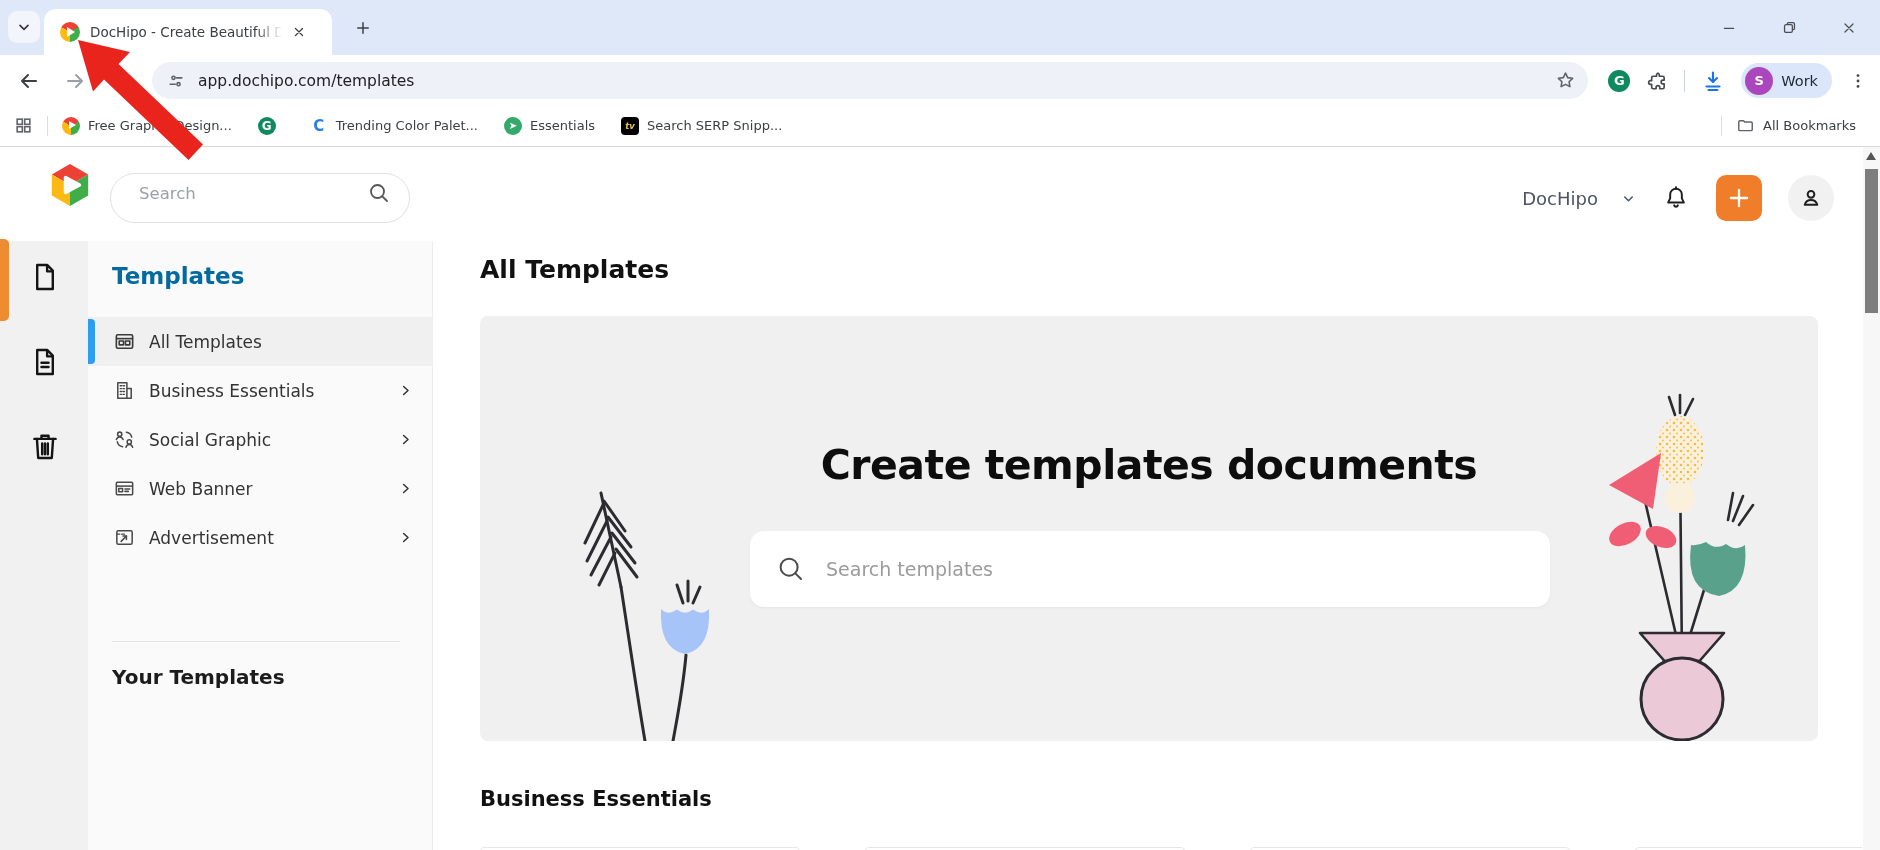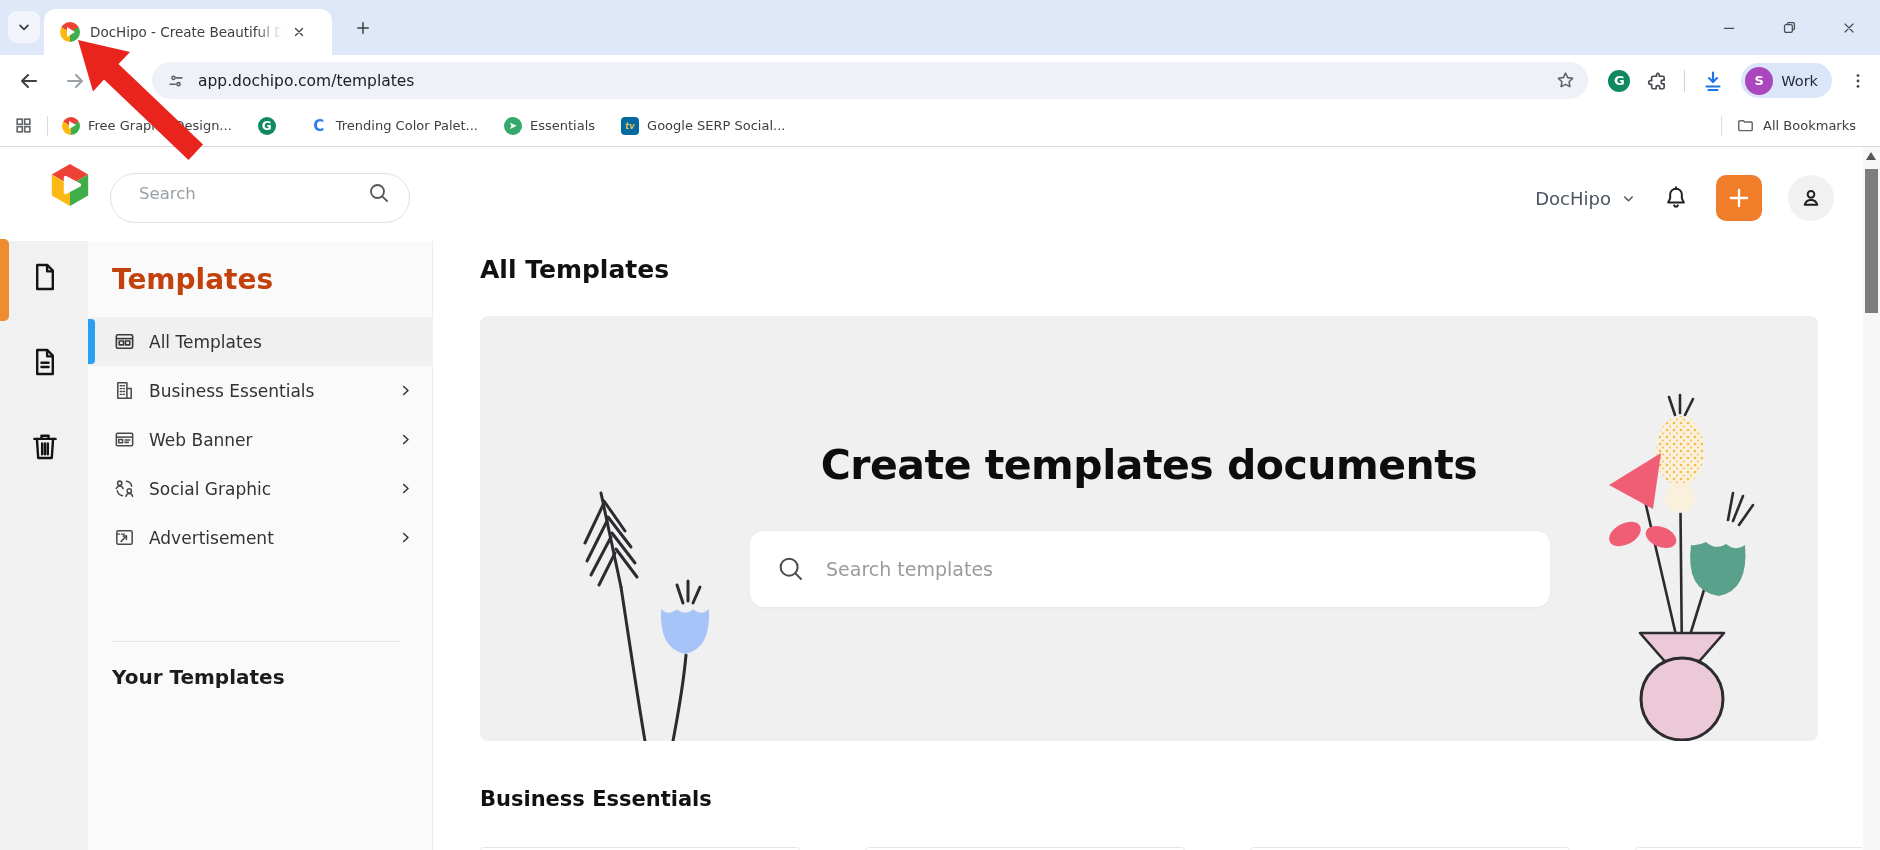--- a/index.html
+++ b/index.html
@@ -53,48 +53,48 @@
   .bm-item{display:flex;align-items:center;gap:8px;margin-right:26px;}
   .bm-label{font-size:13px;color:#3c4043;white-space:nowrap;}
   .bm-ico{width:18px;height:18px;border-radius:50%;position:relative;flex:0 0 auto;
     display:flex;align-items:center;justify-content:center;}
   .bm-ico.dochipo{background:conic-gradient(from 60deg,var(--logo-green) 0 120deg,var(--logo-yellow) 120deg 240deg,var(--logo-red) 240deg 360deg);}
   .bm-ico.dochipo::after{content:"";position:absolute;left:6.5px;top:4.5px;border-left:7px solid #fff;
     border-top:4.5px solid transparent;border-bottom:4.5px solid transparent;}
   .bm-ico.grammarly{background:#0f8a5e;color:#fff;font-size:12px;font-weight:bold;}
   .bm-ico.cletter{color:#2b7de9;font-size:15px;font-weight:800;}
   .bm-ico.redirect{background:#35a96c;color:#fff;font-size:10px;font-weight:bold;}
-  .bm-ico.serp{background:#0369a1;border-radius:4px;color:#e8c25a;font-size:8.5px;font-style:italic;font-weight:bold;}
+  .bm-ico.serp{background:#000000;border-radius:4px;color:#e8c25a;font-size:8.5px;font-style:italic;font-weight:bold;}
   .bm-right{margin-left:auto;display:flex;align-items:flex-start;}
 
   
   .app{position:absolute;left:0;top:146px;width:1880px;height:704px;background:#fff;border-top:1px solid #d8d8d8;}
   .app-header{position:absolute;left:0;top:0;width:1880px;height:94px;background:#fff;}
   .logo{position:absolute;left:46px;top:14px;}
   .hdr-search{position:absolute;left:110px;top:26px;width:300px;height:50px;border:1px solid #e1e1e1;
     border-radius:25px;background:#fff;display:flex;align-items:center;padding:0 18px 10px 26px;}
   .hdr-search input{border:none;outline:none;flex:1;font-size:16.5px;color:#333;background:transparent;
     font-family:inherit;}
   .hdr-search input::placeholder{color:#9aa0a6;}
   .hdr-right{position:absolute;right:46px;top:26px;height:50px;display:flex;align-items:center;gap:26px;}
-  .workspace{display:flex;align-items:center;gap:10px;font-size:18px;color:#4b5563;margin-left:40px;}
+  .workspace{display:flex;align-items:center;gap:23px;font-size:18px;color:#4b5563;margin-left:40px;}
   .add-btn{width:46px;height:46px;border-radius:10px;background:var(--accent-orange);
     display:flex;align-items:center;justify-content:center;}
   .account-btn{width:46px;height:46px;border-radius:50%;background:#f1f1f1;
     display:flex;align-items:center;justify-content:center;}
 
   
   .rail{position:absolute;left:0;top:94px;width:88px;height:610px;background:var(--rail-bg);}
   .rail-indicator{position:absolute;left:0;top:-2px;width:9px;height:82px;background:#ef8b31;border-radius:0 5px 5px 0;}
   .rail-btn{position:absolute;left:27px;width:36px;height:36px;display:flex;align-items:center;justify-content:center;}
 
   
   .sidebar{position:absolute;left:88px;top:94px;width:345px;height:610px;background:var(--sidebar-bg);
     border-right:1px solid #ececec;}
-  .sb-heading{position:absolute;left:24px;top:22px;font-size:28px;font-weight:800;color:#c2410c;}
+  .sb-heading{position:absolute;left:24px;top:22px;font-size:23px;font-weight:800;color:#0369a1;}
   .sb-nav{position:absolute;left:0;top:76px;width:345px;}
   .nav-item{position:relative;height:49px;display:flex;align-items:center;padding:0 20px 0 24px;color:#3a3a3a;}
   .nav-item.selected{background:#f0f0f0;}
   .nav-item.selected::before{content:"";position:absolute;left:0;top:2px;bottom:2px;width:7px;
     background:var(--selected-blue);border-radius:0 4px 4px 0;}
   .nav-ico{width:24px;height:24px;margin-right:13px;display:flex;align-items:center;justify-content:center;color:#4a4a4a;}
   .nav-label{font-size:17px;color:#333;flex:1;}
   .nav-chevron{color:#333;}
   .sb-divider{position:absolute;left:24px;top:400px;width:288px;height:1px;background:#e3e3e3;}
   .sb-heading2{position:absolute;left:24px;top:424px;font-size:20px;font-weight:800;color:#1c1c1c;}
@@ -260,21 +260,21 @@
     <div class="bm-item">
       <span class="bm-ico cletter">C</span>
       <span class="bm-label">Trending Color Palet...</span>
     </div>
     <div class="bm-item">
       <span class="bm-ico redirect">➤</span>
       <span class="bm-label">Essentials</span>
     </div>
     <div class="bm-item">
       <span class="bm-ico serp">tv</span>
-      <span class="bm-label">Google SERP Social...</span>
+      <span class="bm-label">Search SERP Snipp...</span>
     </div>
     <div class="bm-right">
       <span class="bm-sep"></span>
       <div class="bm-item" style="margin-right:10px;">
         <span class="icon">
           <svg width="19" height="19" viewBox="0 0 24 24" fill="none" stroke="#5f6368" stroke-width="1.8" stroke-linejoin="round">
               <path d="M3.5 7.5V17a1.5 1.5 0 0 0 1.5 1.5h14A1.5 1.5 0 0 0 20.5 17V9A1.5 1.5 0 0 0 19 7.5h-8L9.5 6H5A1.5 1.5 0 0 0 3.5 7.5z"></path>
             </svg>
         </span>
         <span class="bm-label">All Bookmarks</span>
@@ -389,47 +389,47 @@
           <span class="nav-chevron icon">
             <svg width="15" height="15" viewBox="0 0 24 24" fill="none" stroke="#333" stroke-width="2.4" stroke-linecap="round" stroke-linejoin="round">
                 <path d="M9 5.5l7 6.5-7 6.5"></path>
               </svg>
           </span>
         </div>
 
 
         <div class="nav-item">
           <span class="nav-ico icon">
-            <svg width="23" height="23" viewBox="0 0 24 24" fill="none" stroke="#4a4a4a" stroke-width="1.6" stroke-linejoin="round">
-                <rect x="3.5" y="5.5" width="17" height="13" rx="1"></rect>
-                <path d="M3.5 9.5h17"></path>
-                <rect x="6" y="12" width="4" height="3.5"></rect>
-                <path d="M12.5 12.5h5M12.5 15h3.5" stroke-linecap="round"></path>
-              </svg>
-          </span>
-          <span class="nav-label">Web Banner</span>
-          <span class="nav-chevron icon">
-            <svg width="15" height="15" viewBox="0 0 24 24" fill="none" stroke="#333" stroke-width="2.4" stroke-linecap="round" stroke-linejoin="round">
-                <path d="M9 5.5l7 6.5-7 6.5"></path>
-              </svg>
-          </span>
-        </div>
-
-        <div class="nav-item">
-          <span class="nav-ico icon">
             <svg width="23" height="23" viewBox="0 0 24 24" fill="none" stroke="#4a4a4a" stroke-width="1.6" stroke-linecap="round" stroke-linejoin="round">
                 <circle cx="7" cy="6.5" r="2.2"></circle>
                 <path d="M3.5 12c.7-1.8 2-2.7 3.5-2.7s2.8.9 3.5 2.7"></path>
                 <circle cx="17" cy="14.5" r="2.2"></circle>
                 <path d="M13.5 20c.7-1.8 2-2.7 3.5-2.7s2.8.9 3.5 2.7"></path>
                 <path d="M14 4.5a6.5 6.5 0 0 1 5.5 5"></path>
                 <path d="M10 19.5a6.5 6.5 0 0 1-5.5-5"></path>
               </svg>
           </span>
           <span class="nav-label">Social Graphic</span>
+          <span class="nav-chevron icon">
+            <svg width="15" height="15" viewBox="0 0 24 24" fill="none" stroke="#333" stroke-width="2.4" stroke-linecap="round" stroke-linejoin="round">
+                <path d="M9 5.5l7 6.5-7 6.5"></path>
+              </svg>
+          </span>
+        </div>
+
+        <div class="nav-item">
+          <span class="nav-ico icon">
+            <svg width="23" height="23" viewBox="0 0 24 24" fill="none" stroke="#4a4a4a" stroke-width="1.6" stroke-linejoin="round">
+                <rect x="3.5" y="5.5" width="17" height="13" rx="1"></rect>
+                <path d="M3.5 9.5h17"></path>
+                <rect x="6" y="12" width="4" height="3.5"></rect>
+                <path d="M12.5 12.5h5M12.5 15h3.5" stroke-linecap="round"></path>
+              </svg>
+          </span>
+          <span class="nav-label">Web Banner</span>
           <span class="nav-chevron icon">
             <svg width="15" height="15" viewBox="0 0 24 24" fill="none" stroke="#333" stroke-width="2.4" stroke-linecap="round" stroke-linejoin="round">
                 <path d="M9 5.5l7 6.5-7 6.5"></path>
               </svg>
           </span>
         </div>
 
         <div class="nav-item">
           <span class="nav-ico icon">
             <svg width="23" height="23" viewBox="0 0 24 24" fill="none" stroke="#4a4a4a" stroke-width="1.6" stroke-linecap="round" stroke-linejoin="round">

